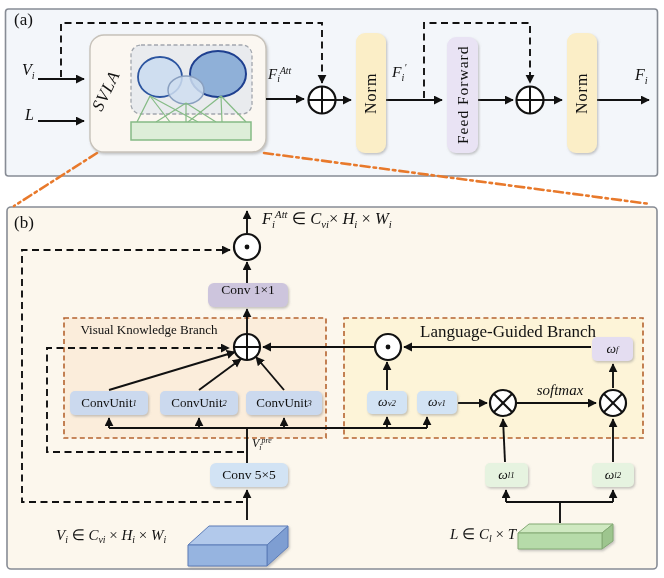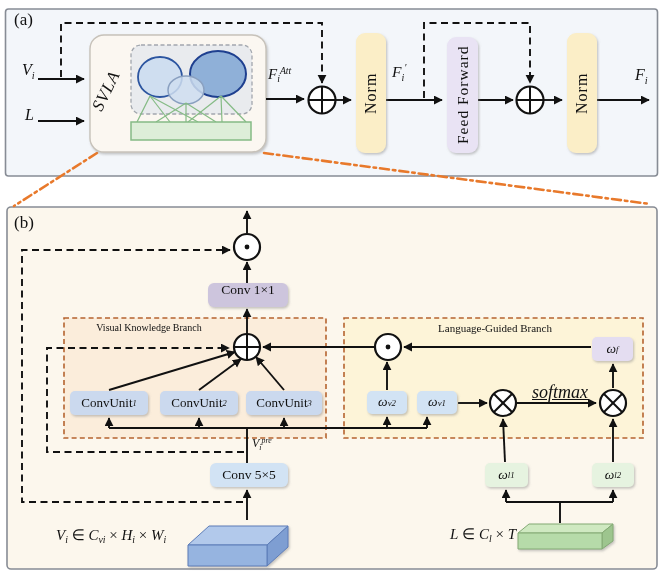--- a/index.html
+++ b/index.html
@@ -188,23 +188,24 @@
 <div class="lbl" style="left:25px;top:107px;font-size:16px;"><span class="it">L</span></div>
 <div class="lbl svla" style="left:85px;top:82px;font-size:17px;">SVLA</div>
 <div class="lbl" style="left:268px;top:67px;font-size:15px;"><span class="it">F</span><sub>i</sub><sup>Att</sup></div>
 <div class="vlbl" style="left:356px;top:33px;width:30px;height:120px;font-size:16px;">Norm</div>
 <div class="lbl" style="left:392px;top:64px;font-size:15.5px;"><span class="it">F</span><sub>i</sub><sup>′</sup></div>
 <div class="vlbl" style="left:447px;top:37px;width:31px;height:116px;font-size:15.5px;">Feed Forward</div>
 <div class="vlbl" style="left:567px;top:33px;width:30px;height:120px;font-size:16px;">Norm</div>
 <div class="lbl" style="left:635px;top:67px;font-size:16px;"><span class="it">F</span><sub>i</sub></div>
 
 <div class="lbl" style="left:14px;top:214px;font-size:17px;">(b)</div>
+<div class="lbl" style="left:262px;top:210px;font-size:16.5px;"><span class="it">F</span><sub>i</sub><sup>Att</sup><span> ∈ </span><span class="it">C</span><sub>vi</sub><span>×  </span><span class="it">H</span><sub>i</sub><span> × </span><span class="it">W</span><sub>i</sub></div>
 <div class="lbl boxlbl" style="left:208px;top:283px;width:80px;height:15px;font-size:13.5px;">Conv 1×1</div>
-<div class="lbl ctr" style="left:74px;top:323px;width:150px;font-size:10px;">Visual Knowledge Branch</div>
-<div class="lbl ctr" style="left:420px;top:323px;width:150px;font-size:11px;">Language-Guided Branch</div>
+<div class="lbl ctr" style="left:74px;top:323px;width:150px;font-size:13px;">Visual Knowledge Branch</div>
+<div class="lbl ctr" style="left:420px;top:323px;width:150px;font-size:17px;">Language-Guided Branch</div>
 <div class="lbl boxlbl" style="left:70px;top:391px;width:78px;height:24px;font-size:13px;">
       <span>ConvUnit</span>
       <sub>1</sub>
     </div>
 <div class="lbl boxlbl" style="left:160px;top:391px;width:78px;height:24px;font-size:13px;">
       <span>ConvUnit</span>
       <sub>2</sub>
     </div>
 <div class="lbl boxlbl" style="left:246px;top:391px;width:76px;height:24px;font-size:13px;">
       <span>ConvUnit</span>
@@ -215,21 +216,21 @@
       <sub>v2</sub>
     </div>
 <div class="lbl boxlbl" style="left:417px;top:391px;width:40px;height:23px;font-size:13.5px;">
       <span class="it">ω</span>
       <sub>v1</sub>
     </div>
 <div class="lbl boxlbl" style="left:592px;top:337px;width:41px;height:24px;font-size:13.5px;">
       <span class="it">ω</span>
       <sub>f</sub>
     </div>
-<div class="lbl ctr" style="left:527px;top:383px;width:66px;font-size:18px;text-decoration:underline;"><span class="it">softmax</span></div>
+<div class="lbl ctr" style="left:527px;top:383px;width:66px;font-size:15px;"><span class="it">softmax</span></div>
 <div class="lbl" style="left:252px;top:437px;font-size:12px;"><span class="it">V</span><sub>i</sub><sup>pre</sup></div>
 <div class="lbl boxlbl" style="left:210px;top:463px;width:78px;height:24px;font-size:13.5px;">Conv 5×5</div>
 <div class="lbl boxlbl" style="left:485px;top:463px;width:43px;height:24px;font-size:13.5px;">
       <span class="it">ω</span>
       <sub>l1</sub>
     </div>
 <div class="lbl boxlbl" style="left:592px;top:463px;width:42px;height:24px;font-size:13.5px;">
       <span class="it">ω</span>
       <sub>l2</sub>
     </div>

